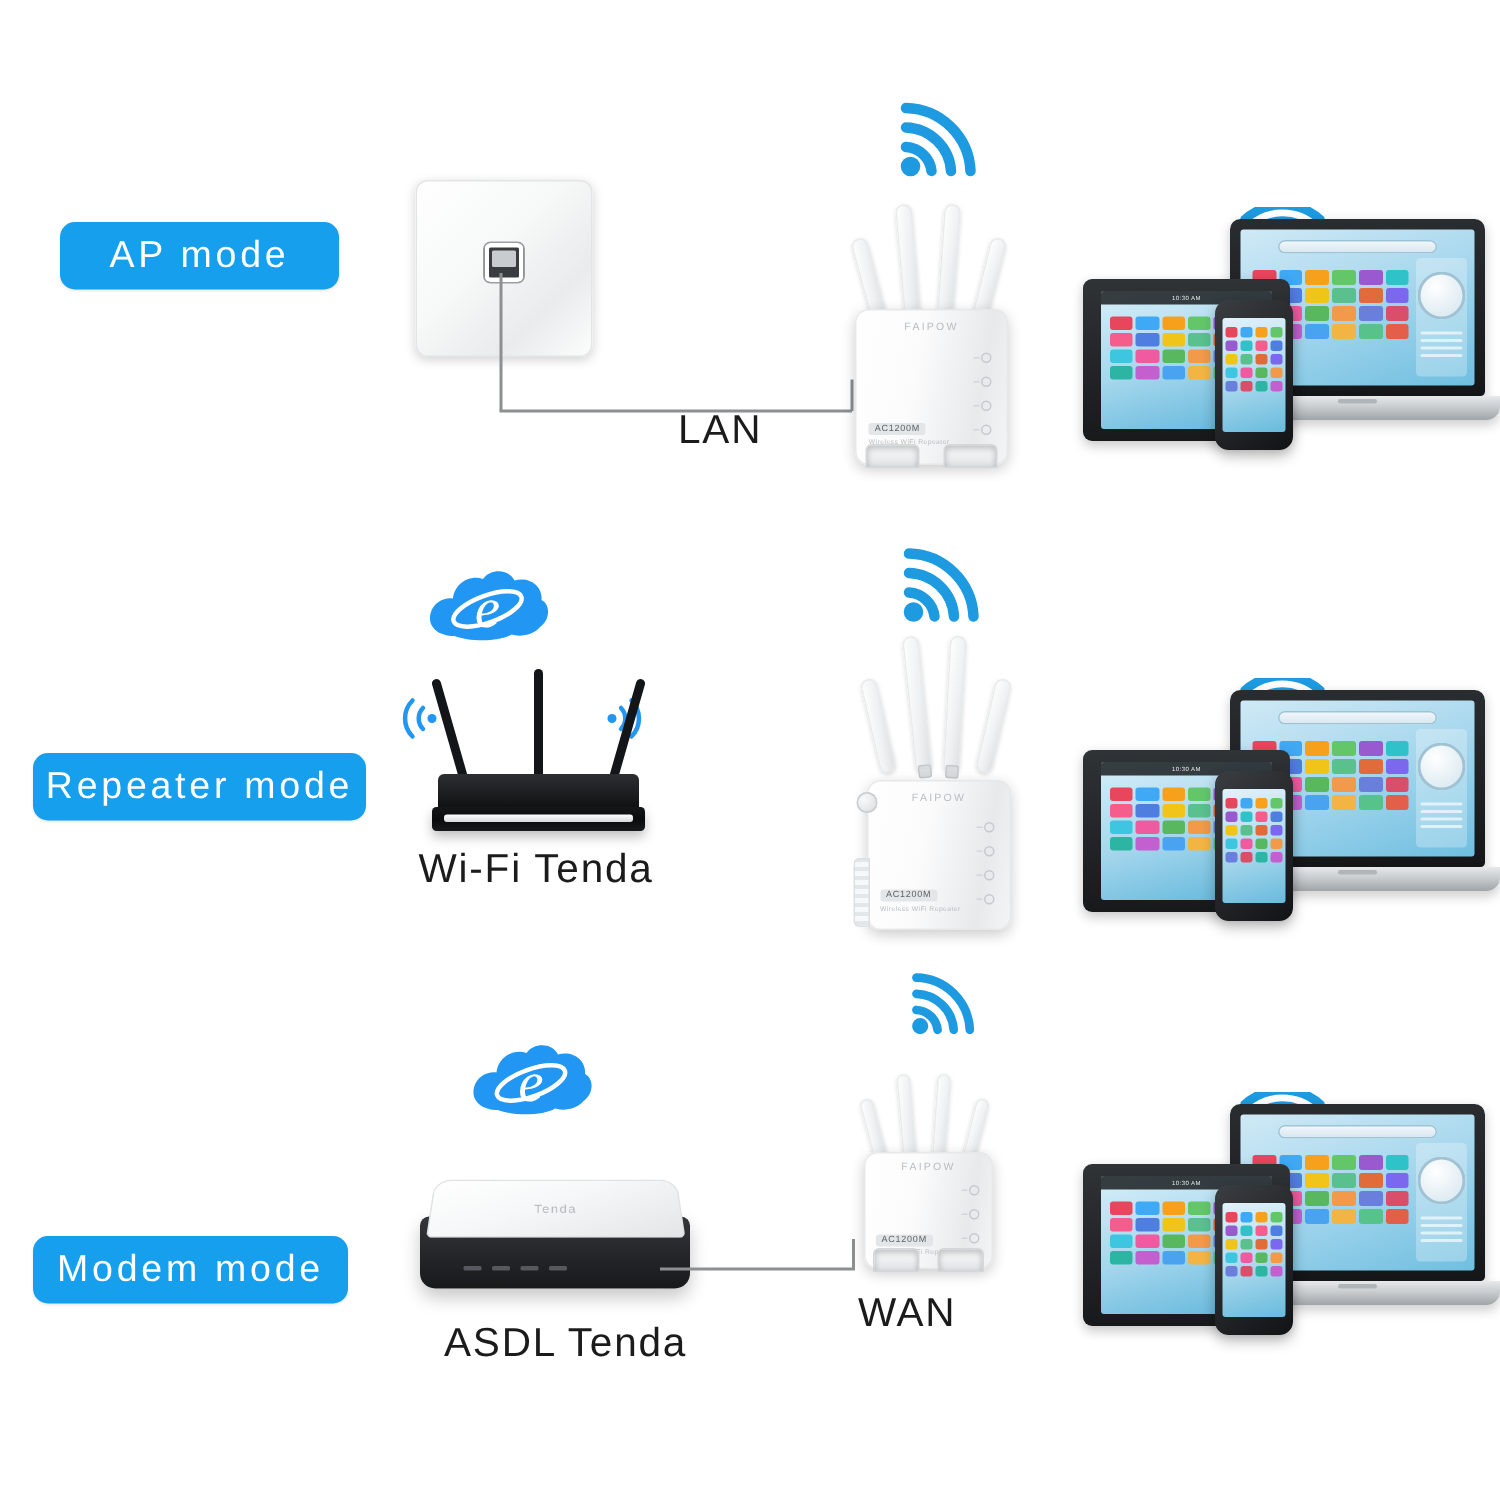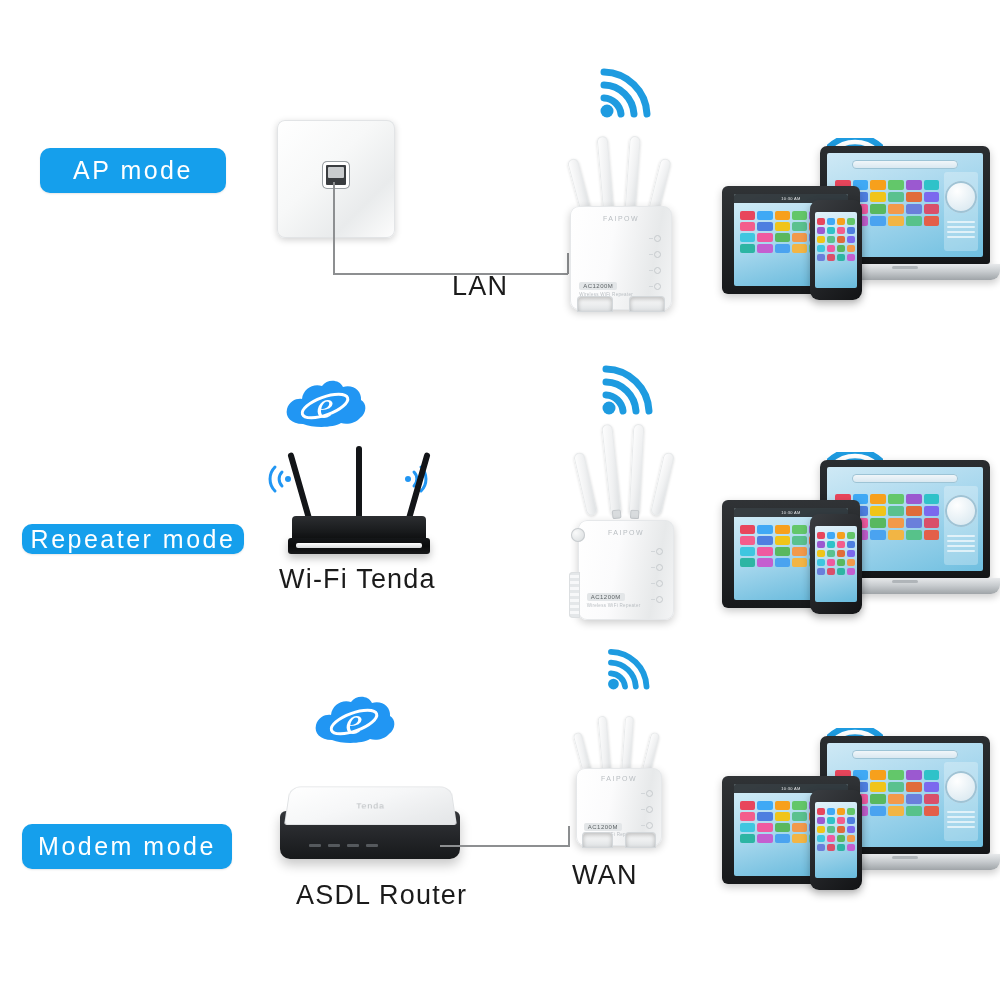--- a/index.html
+++ b/index.html
@@ -455,21 +455,21 @@
                 <div class="app-ic" style="background: rgb(196, 95, 208); height: 7px;"></div>
               </div>
           </div>
         </div>
       </div>
     </div>
   </div>
 
   <div>
 
-    <div class="mode-pill" style="left:22px; top:524px; width:222px; height:30px;">Repeater mode</div>
+    <div class="mode-pill" style="left:22px; top:502px; width:222px; height:45px;">Repeater mode</div>
 
     <div class="ie-cloud" style="left:283px; top:378px; width:84px; height:56px;">
       <svg viewBox="0 0 84 56" width="84" height="56">
         <path d="M20 46 C8 46 2 39 4 31 C6 23 14 20 19 21 C20 11 30 5 39 8 C44 1 56 1 60 9 C70 6 79 13 78 22 C84 25 84 35 77 40 C73 45 64 47 58 45 C50 50 30 50 20 46 Z" fill="#2196F3"></path>
         <text x="42" y="40" font-family="Liberation Serif, serif" font-size="38" font-style="italic" fill="#ffffff" text-anchor="middle">e</text>
         <ellipse cx="42" cy="28" rx="24" ry="9" fill="none" stroke="#ffffff" stroke-width="3" transform="rotate(-20 42 28)"></ellipse>
       </svg>
     </div>
 
     <div style="position:absolute; left:266px; top:462px; width:28px; height:34px;">
@@ -675,21 +675,21 @@
             <div class="modem-led"></div>
           <div class="modem-led"></div>
             <div class="modem-led"></div>
         </div>
       </div>
       <div class="modem-lid">
         <div class="modem-logo">Tenda</div>
       </div>
     </div>
 
-    <div class="cap" style="left:296px; top:880px;">ASDL   Router</div>
+    <div class="cap" style="left:296px; top:880px;">ASDL   Tenda</div>
 
     <div class="wire h" style="left:440px; top:845px; width:130px;"></div>
     <div class="wire v" style="left:568px; top:826px; height:20px;"></div>
 
     <div class="cap" style="left:572px; top:860px;">WAN</div>
 
     <div class="wifi-corner" style="left:606px; top:648px; width:48px; height:44px;">
       <svg viewBox="0 0 58 52" width="48" height="44">
         <circle cx="9" cy="43" r="6.5" fill="#1E9BE0"></circle>
         <path d="M6 30 A18 18 0 0 1 23 46" fill="none" stroke="#1E9BE0" stroke-width="7" stroke-linecap="round"></path>

